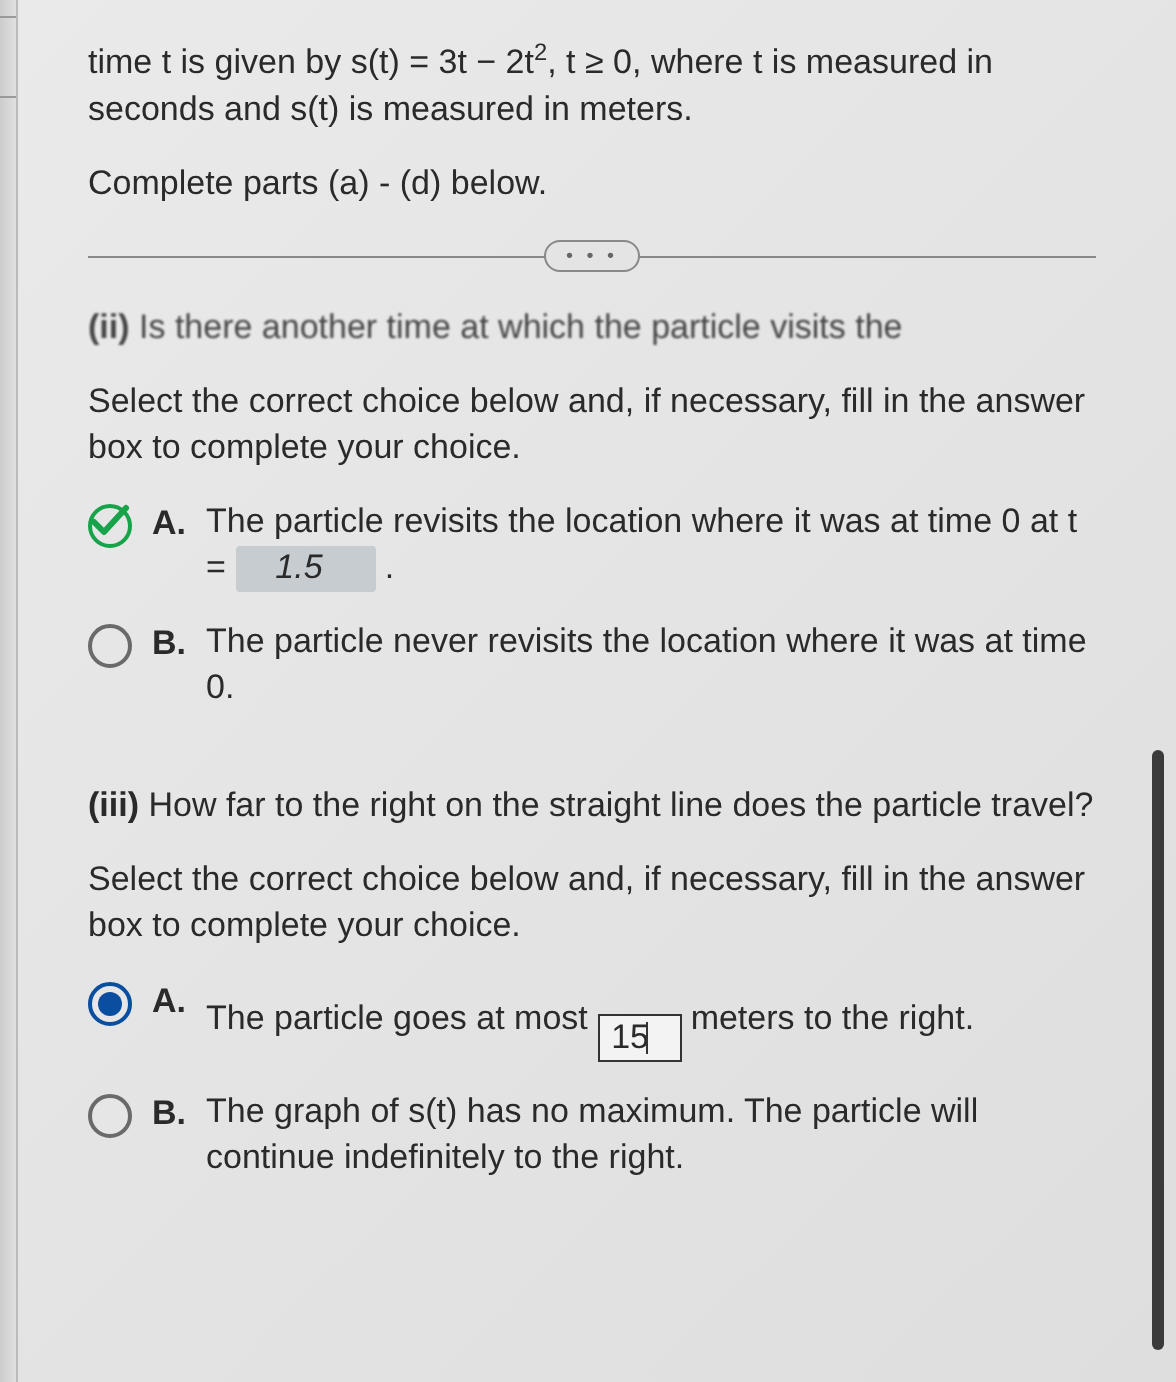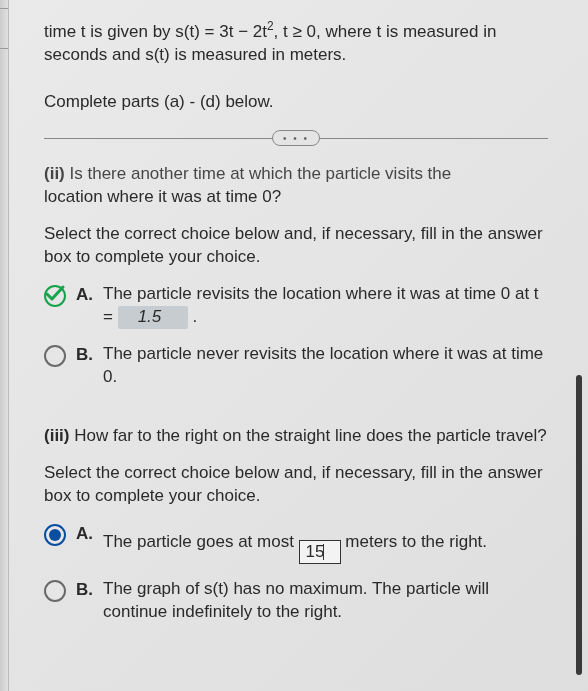--- a/index.html
+++ b/index.html
@@ -153,32 +153,31 @@
     <div class="tick" style="top:8px"></div>
     <div class="tick" style="top:48px"></div>
   </div>
   <div class="scrollbar"></div>
 
   <div class="problem-intro">
     <span>time t is given by s(t) = 3t − 2t</span><span class="sup">2</span><span>, t ≥ 0, where t is measured in</span>
     <span>seconds and s(t) is measured in meters.</span>
   </div>
 
-  <div style="margin-top:24px">Complete parts (a) - (d) below.</div>
+  <div style="margin-top:14px">Complete parts (a) - (d) below.</div>
 
   <div class="divider">
     <div class="divider-line"></div>
     <div class="divider-pill">
         <span>• • •</span>
       </div>
   </div>
 
   <div class="section">
     <span class="blurred"><b>(ii)</b><span> Is there another time at which the particle visits the</span></span><br>
-    <span>location where it was at time 0?</span>
   </div>
 
   <div class="instruction">Select the correct choice below and, if necessary, fill in the answer box to complete your choice.</div>
 
   <div class="choice">
     <div class="choice-radio checked">
       <svg class="check-svg" width="22" height="22" viewBox="0 0 22 22">
         <path d="M3 11 L8 16 L19 4" stroke="#16a34a" stroke-width="3" fill="none" stroke-linecap="round" stroke-linejoin="round"></path>
       </svg>
     </div>

